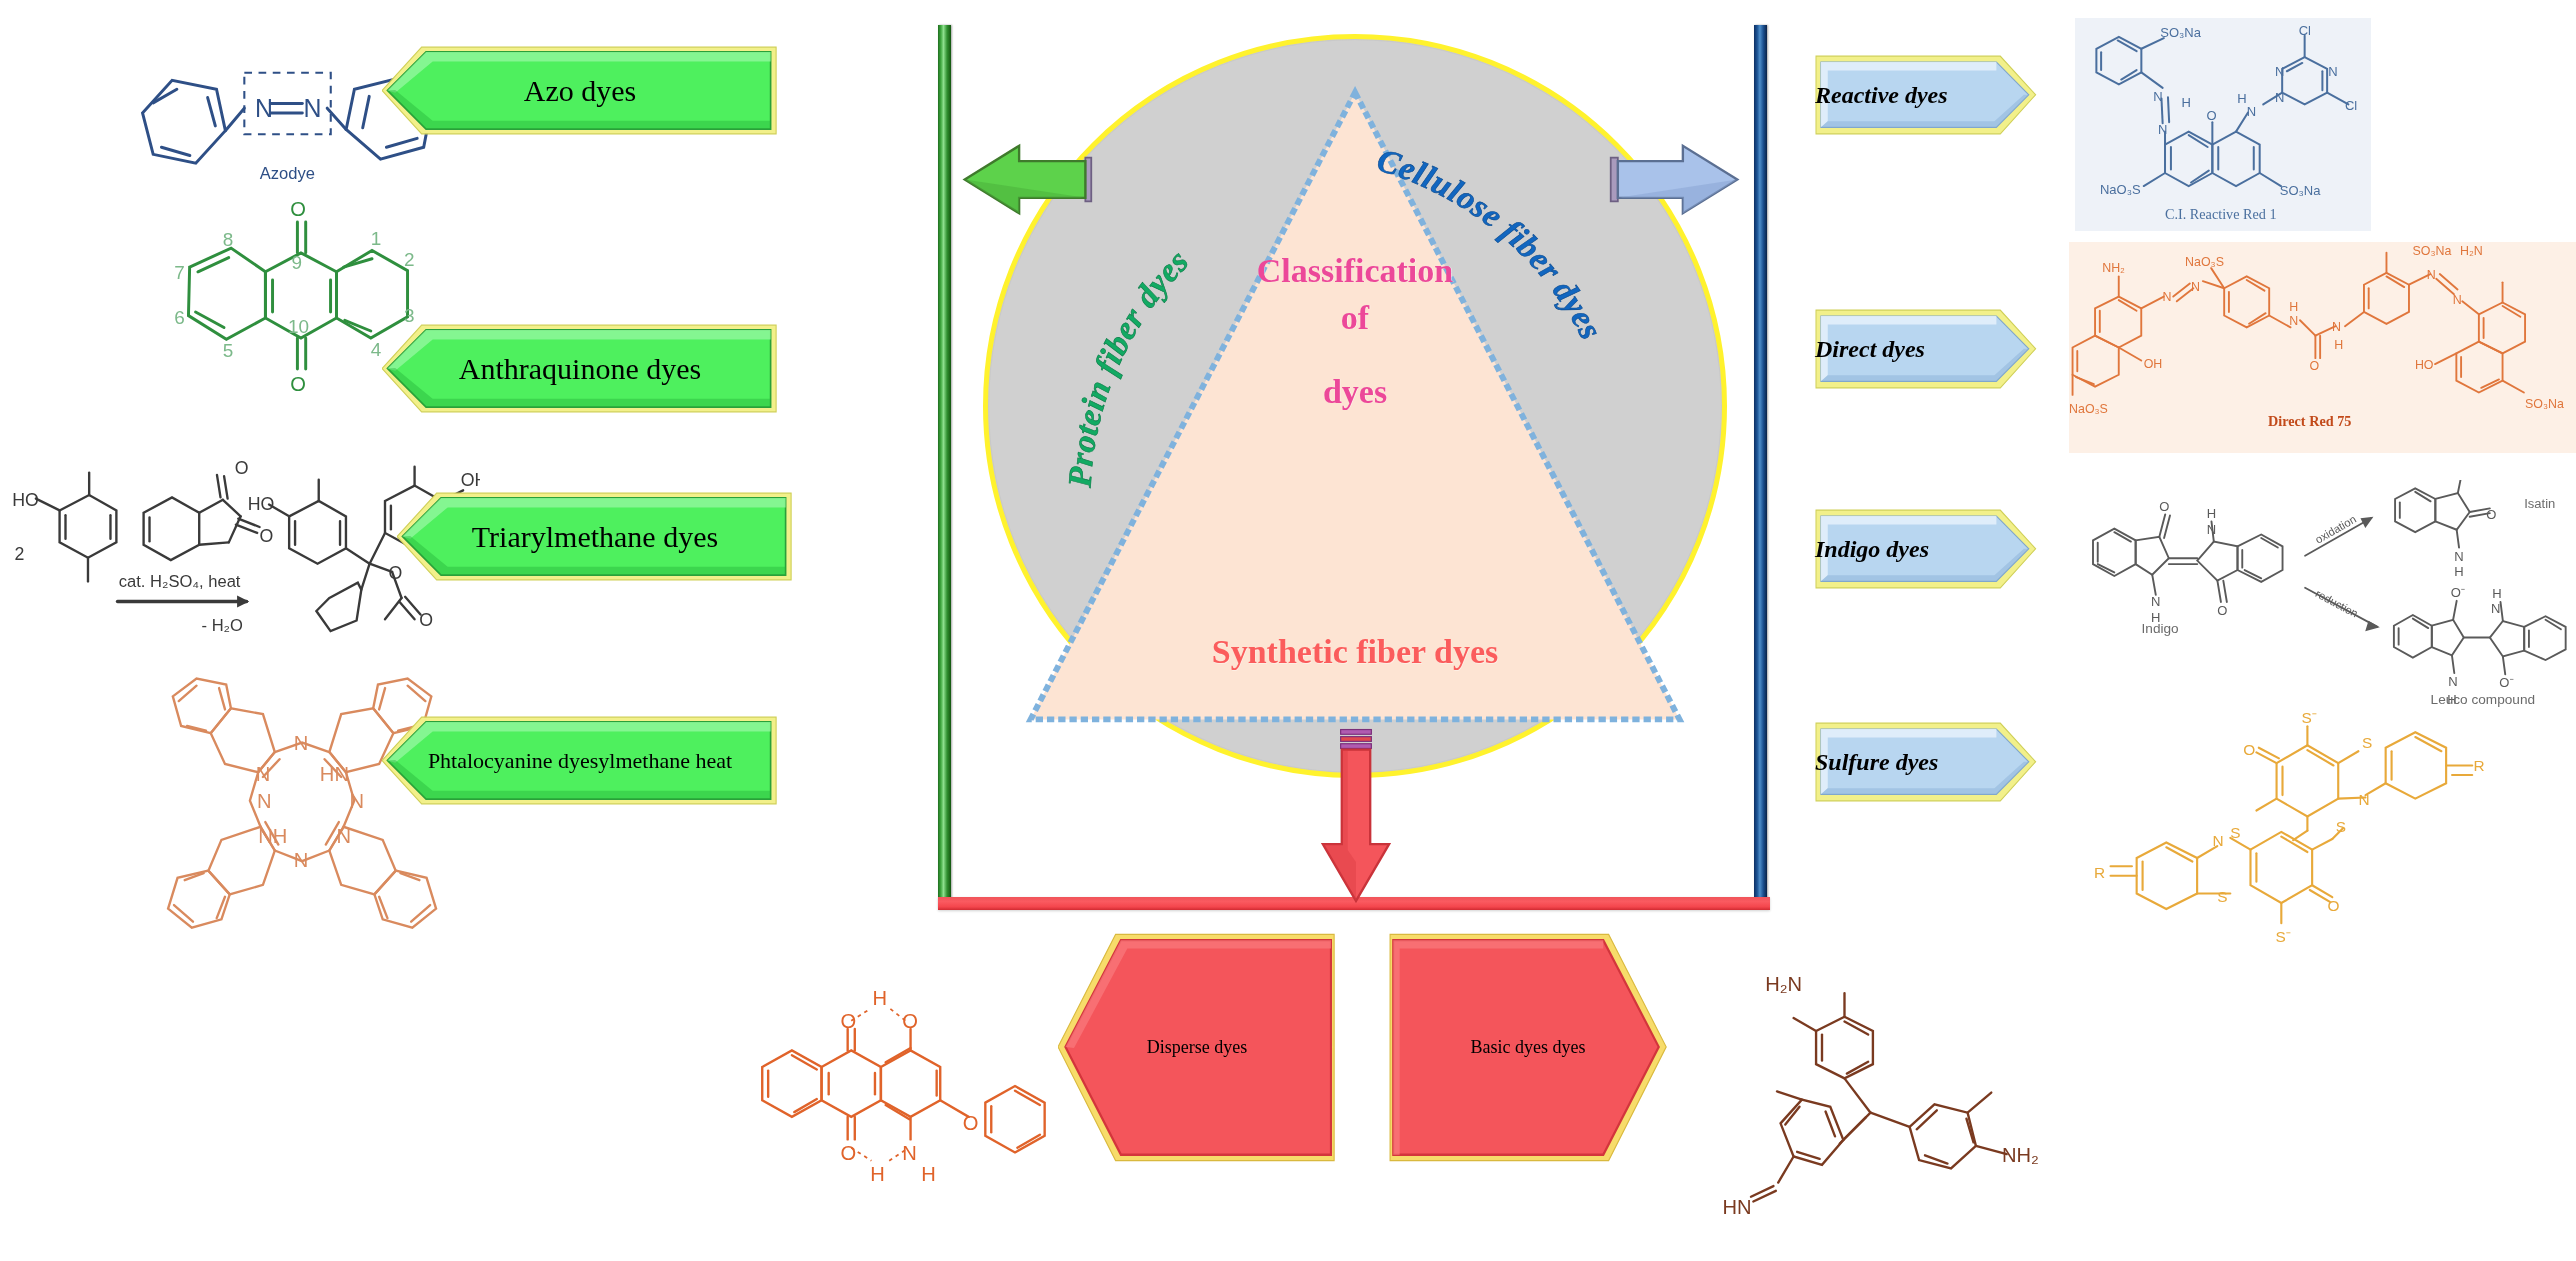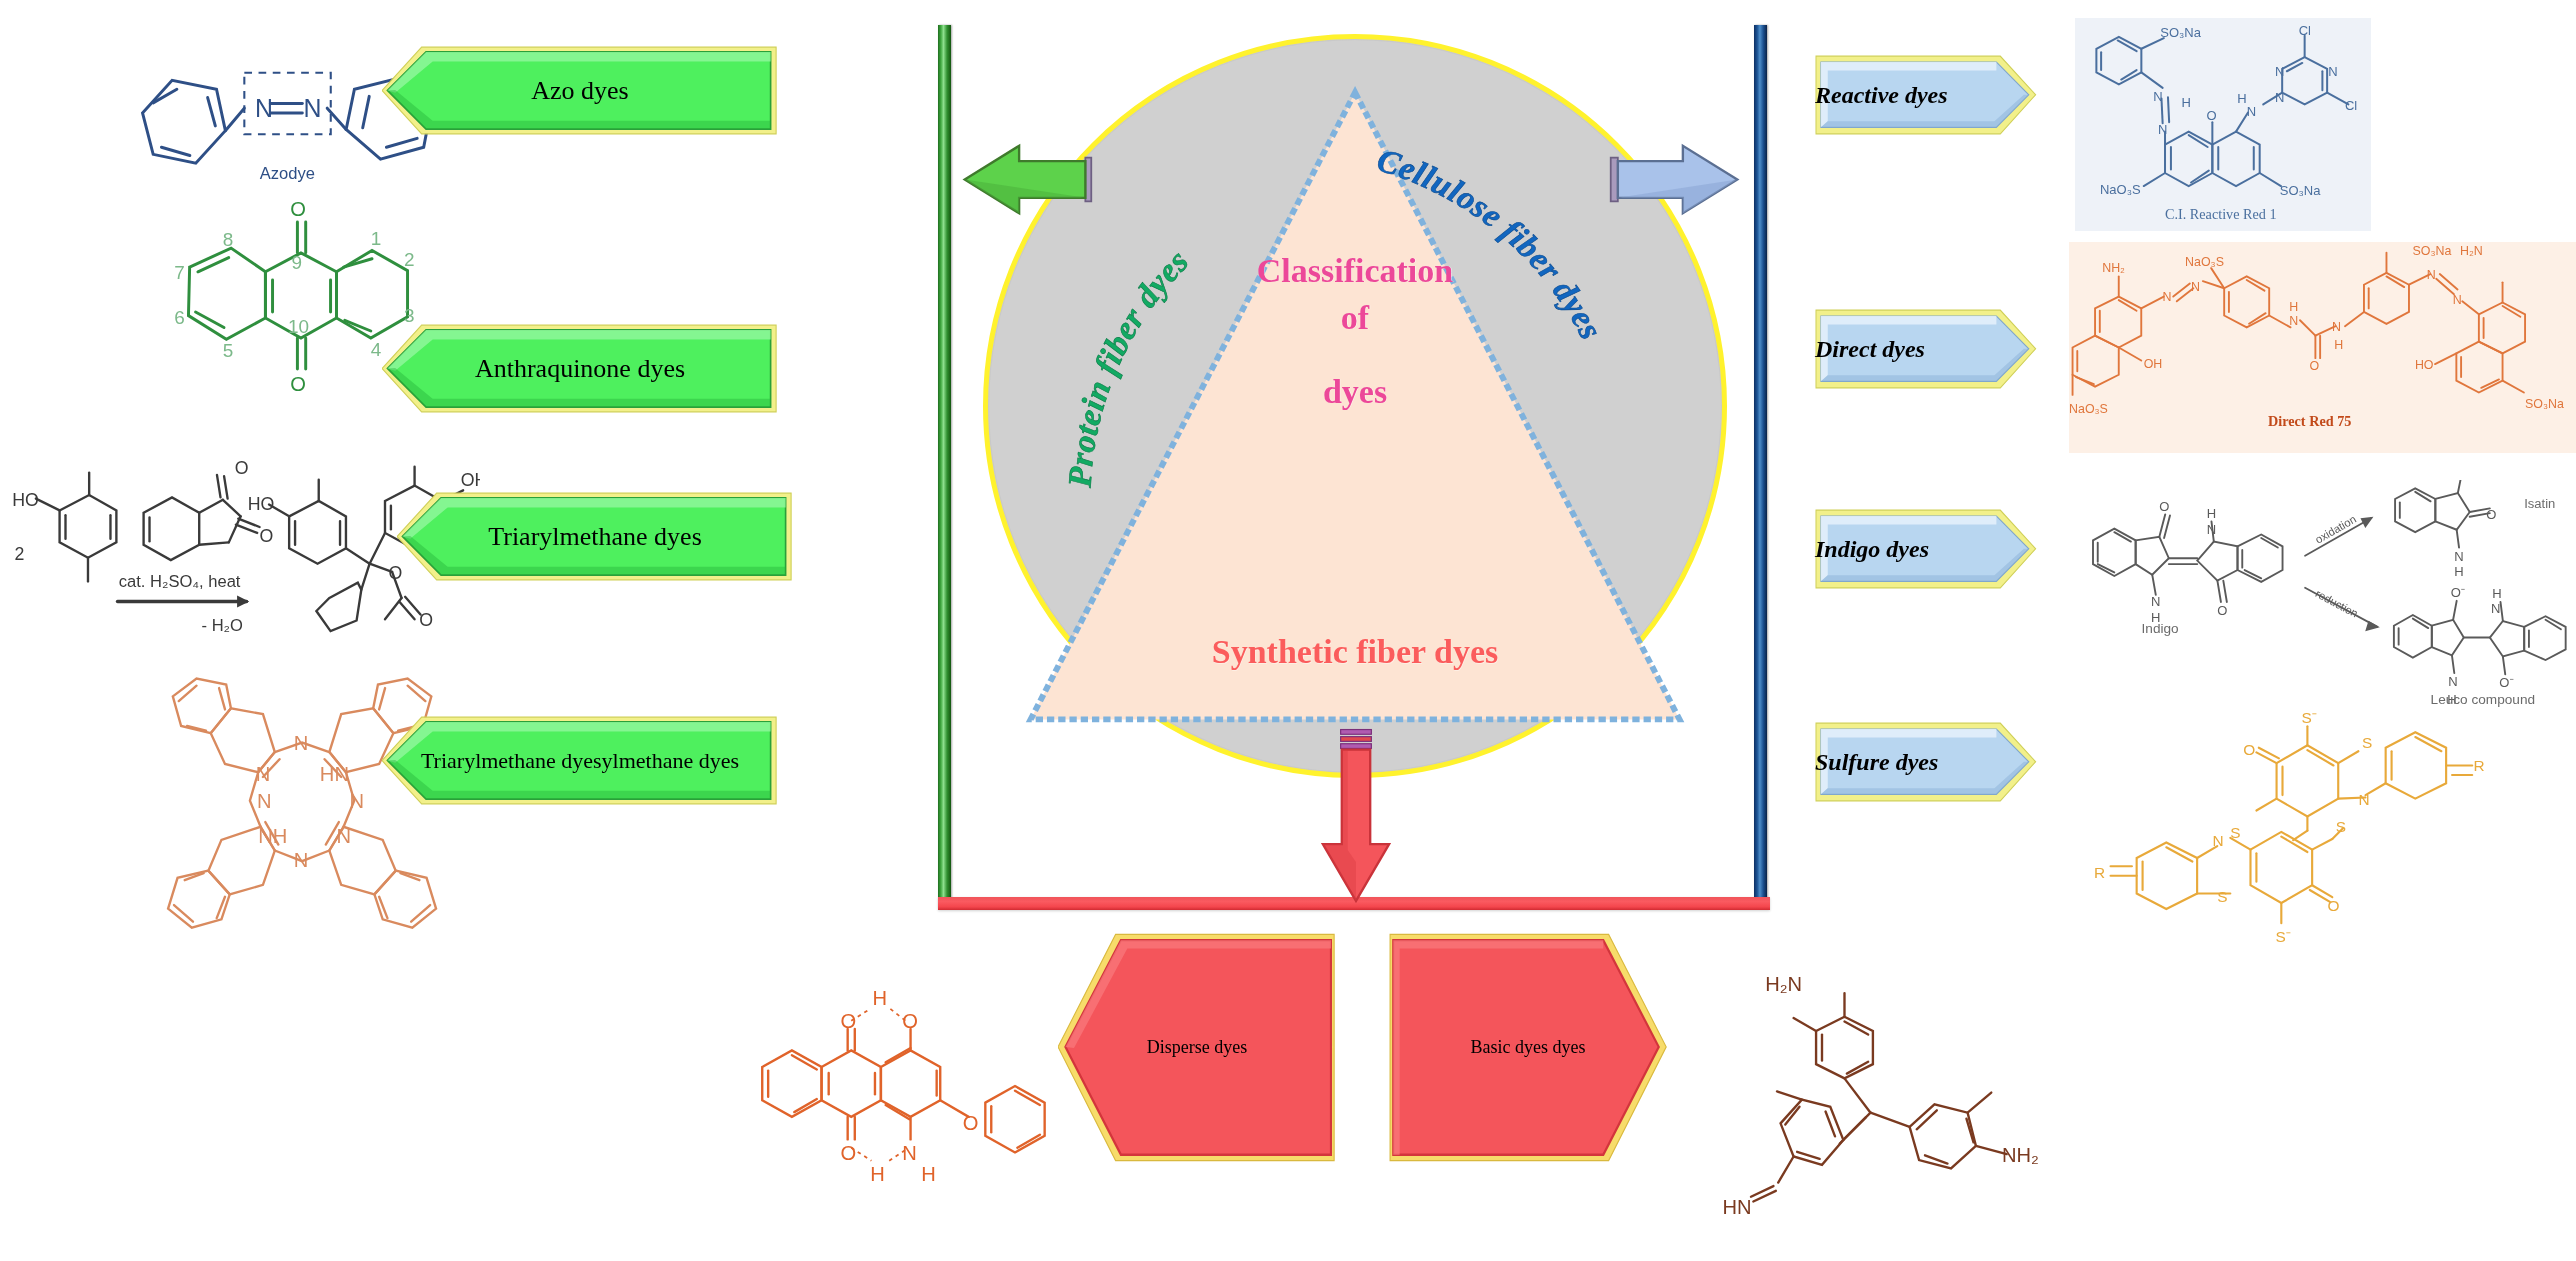--- a/index.html
+++ b/index.html
@@ -53,21 +53,21 @@
 
   
   .banner{position:absolute;display:flex;align-items:center;justify-content:center;
      font-size:24px;color:#000;box-sizing:border-box;}
   .banner span{position:relative;z-index:3;display:block;width:100%;text-align:center;
      padding:0 15.4px;box-sizing:border-box;}
   .banner .shape{position:absolute;inset:0;z-index:1;}
   .banner .shape svg{width:100%;height:100%;display:block;}
 
   .banner.green{width:426px;height:89px;}
-  .banner.green span{color:#000;font-size:26px;}
+  .banner.green span{color:#000;font-size:30px;}
   .banner.blue{width:268px;height:80px;}
   .banner.blue span{font-weight:bold;font-size:24px;text-align:left;padding-left:31px;font-style:italic;}
   .banner.red{width:308px;height:231px;}
   .banner.red span{font-size:18px;}
 
   
   .chem{position:absolute;}
   .chem svg{display:block;}
   .panel-blue{position:absolute;background:#eef2f8;}
   .panel-peach{position:absolute;background:#fdf0e6;}
@@ -378,21 +378,21 @@
 
   <div class="banner green" style="left:367px;top:716px;">
     <span class="shape">
       <svg viewBox="0 0 718 150" preserveAspectRatio="none">
         <polygon points="0,75 72,2 716,2 716,148 72,148" fill="#f2f08a" stroke="#cfcf57" stroke-width="2"></polygon>
         <polygon points="10,75 80,10 706,10 706,140 80,140" fill="#4ef05e" stroke="#2aa03a" stroke-width="3"></polygon>
         <polygon points="80,10 706,10 706,26 92,26 24,79 10,75" fill="#8ef79a" opacity=".85"></polygon>
         <polygon points="80,140 706,140 706,126 92,126 24,74 10,75" fill="#22b038" opacity=".4"></polygon>
       </svg>
     </span>
-    <span style="font-size:22px">Triarylmethane dyesylmethane dyes</span>
+    <span style="font-size:22px">Phtalocyanine dyesylmethane heat</span>
   </div>
 
   <div class="banner blue" style="left:1784px;top:55px;">
     <span class="shape">
       <svg viewBox="0 0 452 135" preserveAspectRatio="none">
         <polygon points="2,2 378,2 450,67 378,133 2,133" fill="#f2f08a" stroke="#cfcf57" stroke-width="2"></polygon>
         <polygon points="12,12 370,12 436,67 370,122 12,122" fill="#b8d6f0" stroke="#7fa6cc" stroke-width="2"></polygon>
         <polygon points="12,12 370,12 370,26 26,26 26,112 12,122" fill="#e3f0fb" opacity=".9"></polygon>
         <polygon points="12,122 370,122 436,67 426,67 366,112 26,112" fill="#8cb2d8" opacity=".5"></polygon>
       </svg>

